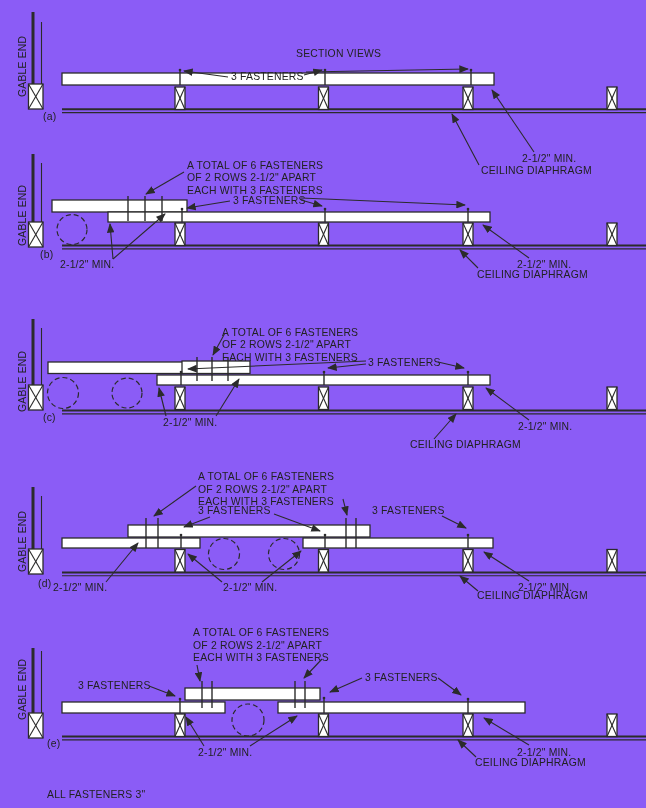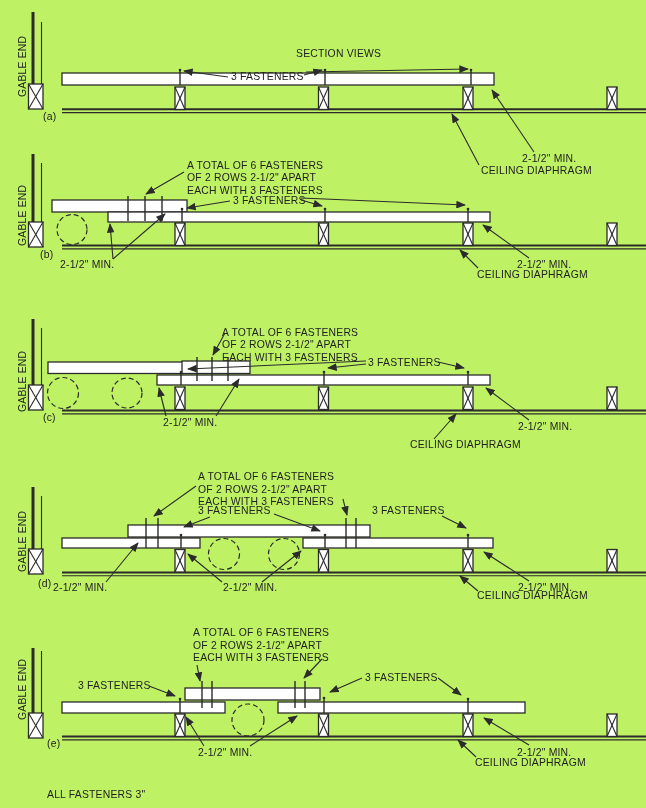--- a/index.html
+++ b/index.html
@@ -1,16 +1,16 @@
 <!DOCTYPE html>
 <html><head>
 <meta charset="utf-8">
 <style>
   html,body{margin:0;padding:0;background:#ffffff;}
-  .page{width:646px;height:808px;position:relative;background:#bef264;overflow:hidden;}
+  .page{width:646px;height:808px;position:relative;background:#8b5cf6;overflow:hidden;}
   svg text{font-family:"Liberation Sans", sans-serif;fill:#222;}
   .lbl{font-size:10.4px;letter-spacing:.2px;}
   .mem{fill:#ffffff;stroke:#2b2b2b;stroke-width:1.3;}
   .thin{stroke:#2b2b2b;stroke-width:1.1;fill:none;}
   .thick{stroke:#2b2b2b;stroke-width:3;fill:none;}
   .ceil2{stroke:#2b2b2b;stroke-width:2;fill:none;}
   .tick{stroke:#2b2b2b;stroke-width:1.4;fill:none;}
   .ldr{stroke:#2b2b2b;stroke-width:1.1;fill:none;}
   .obst{fill:none;stroke:#2b2b2b;stroke-width:1.2;stroke-dasharray:5 3;}
   .sym{fill:#ffffff;stroke:#2b2b2b;stroke-width:1.3;}

